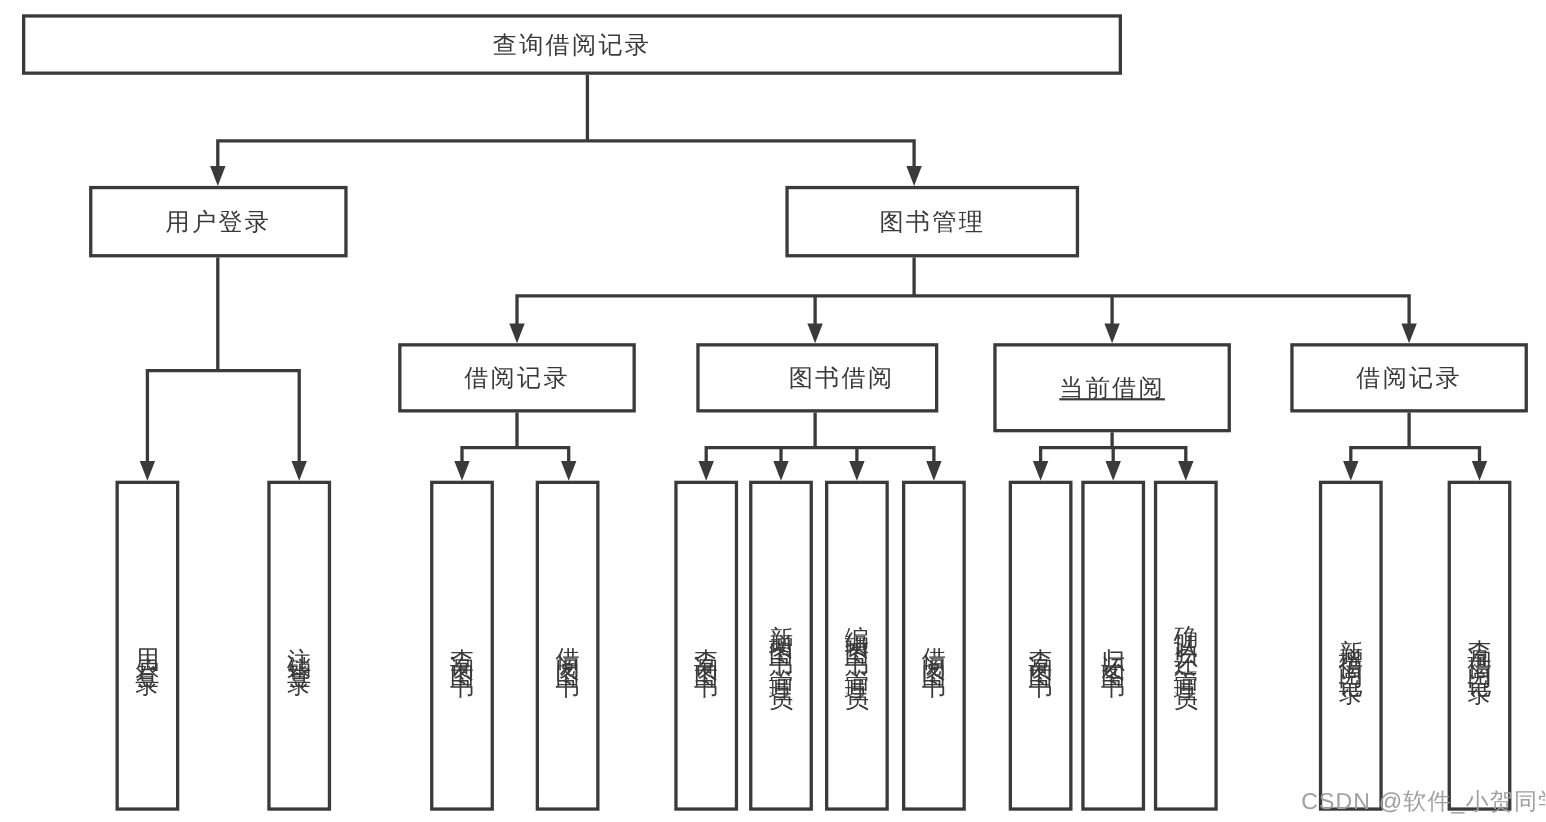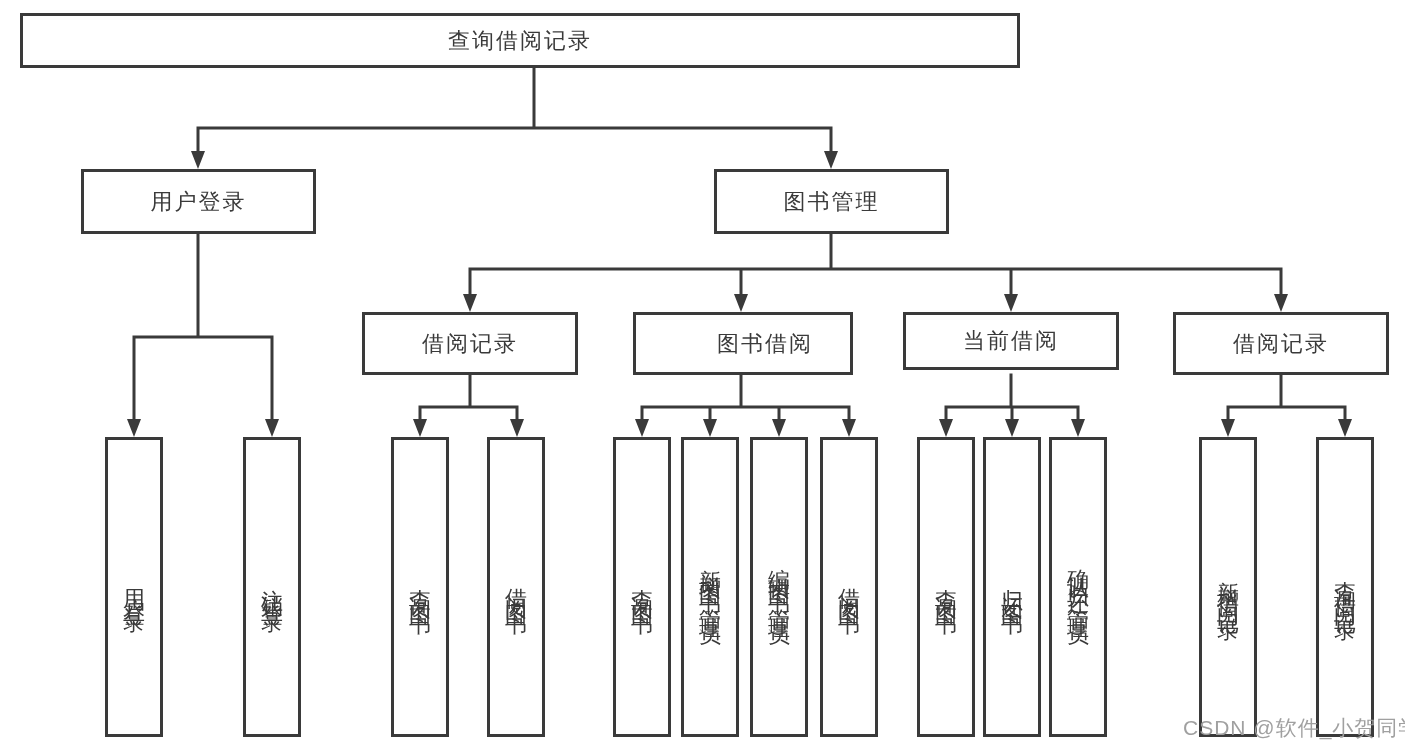--- a/index.html
+++ b/index.html
@@ -42,25 +42,25 @@
     writing-mode: vertical-rl;
     text-orientation: mixed;
     font-size: 22px;
     letter-spacing: 8px;
     line-height: 1;
   }
   
   #b-root  { left: 20px;   top: 13px;  width: 1000px; height: 55px; }
   
   #b-l2-1  { left: 81px;   top: 169px; width: 235px;  height: 65px; }
-  #b-l2-2  { left: 714px;  top: 169px; width: 235px;  height: 65px; }
+  #b-l2-2  { left: 714px;  top: 169px; width: 267px;  height: 65px; }
   
   #b-l3-1  { left: 362px;  top: 312px; width: 216px;  height: 63px; }
   #b-l3-2  { left: 633px;  top: 312px; width: 220px;  height: 63px; padding-left: 44px; }
-  #b-l3-3  { left: 903px;  top: 312px; width: 216px;  height: 58px; }
+  #b-l3-3  { left: 903px;  top: 312px; width: 216px;  height: 81px; text-decoration: underline; }
   #b-l3-4  { left: 1173px; top: 312px; width: 216px;  height: 63px; }
   
   .leaf    { top: 437px; width: 58px; height: 300px; }
   #b-lf-1  { left: 105px;  }
   #b-lf-2  { left: 243px;  }
   #b-lf-3  { left: 391px;  }
   #b-lf-4  { left: 487px;  }
   #b-lf-5  { left: 613px;  }
   #b-lf-6  { left: 681px;  }
   #b-lf-7  { left: 750px;  }

